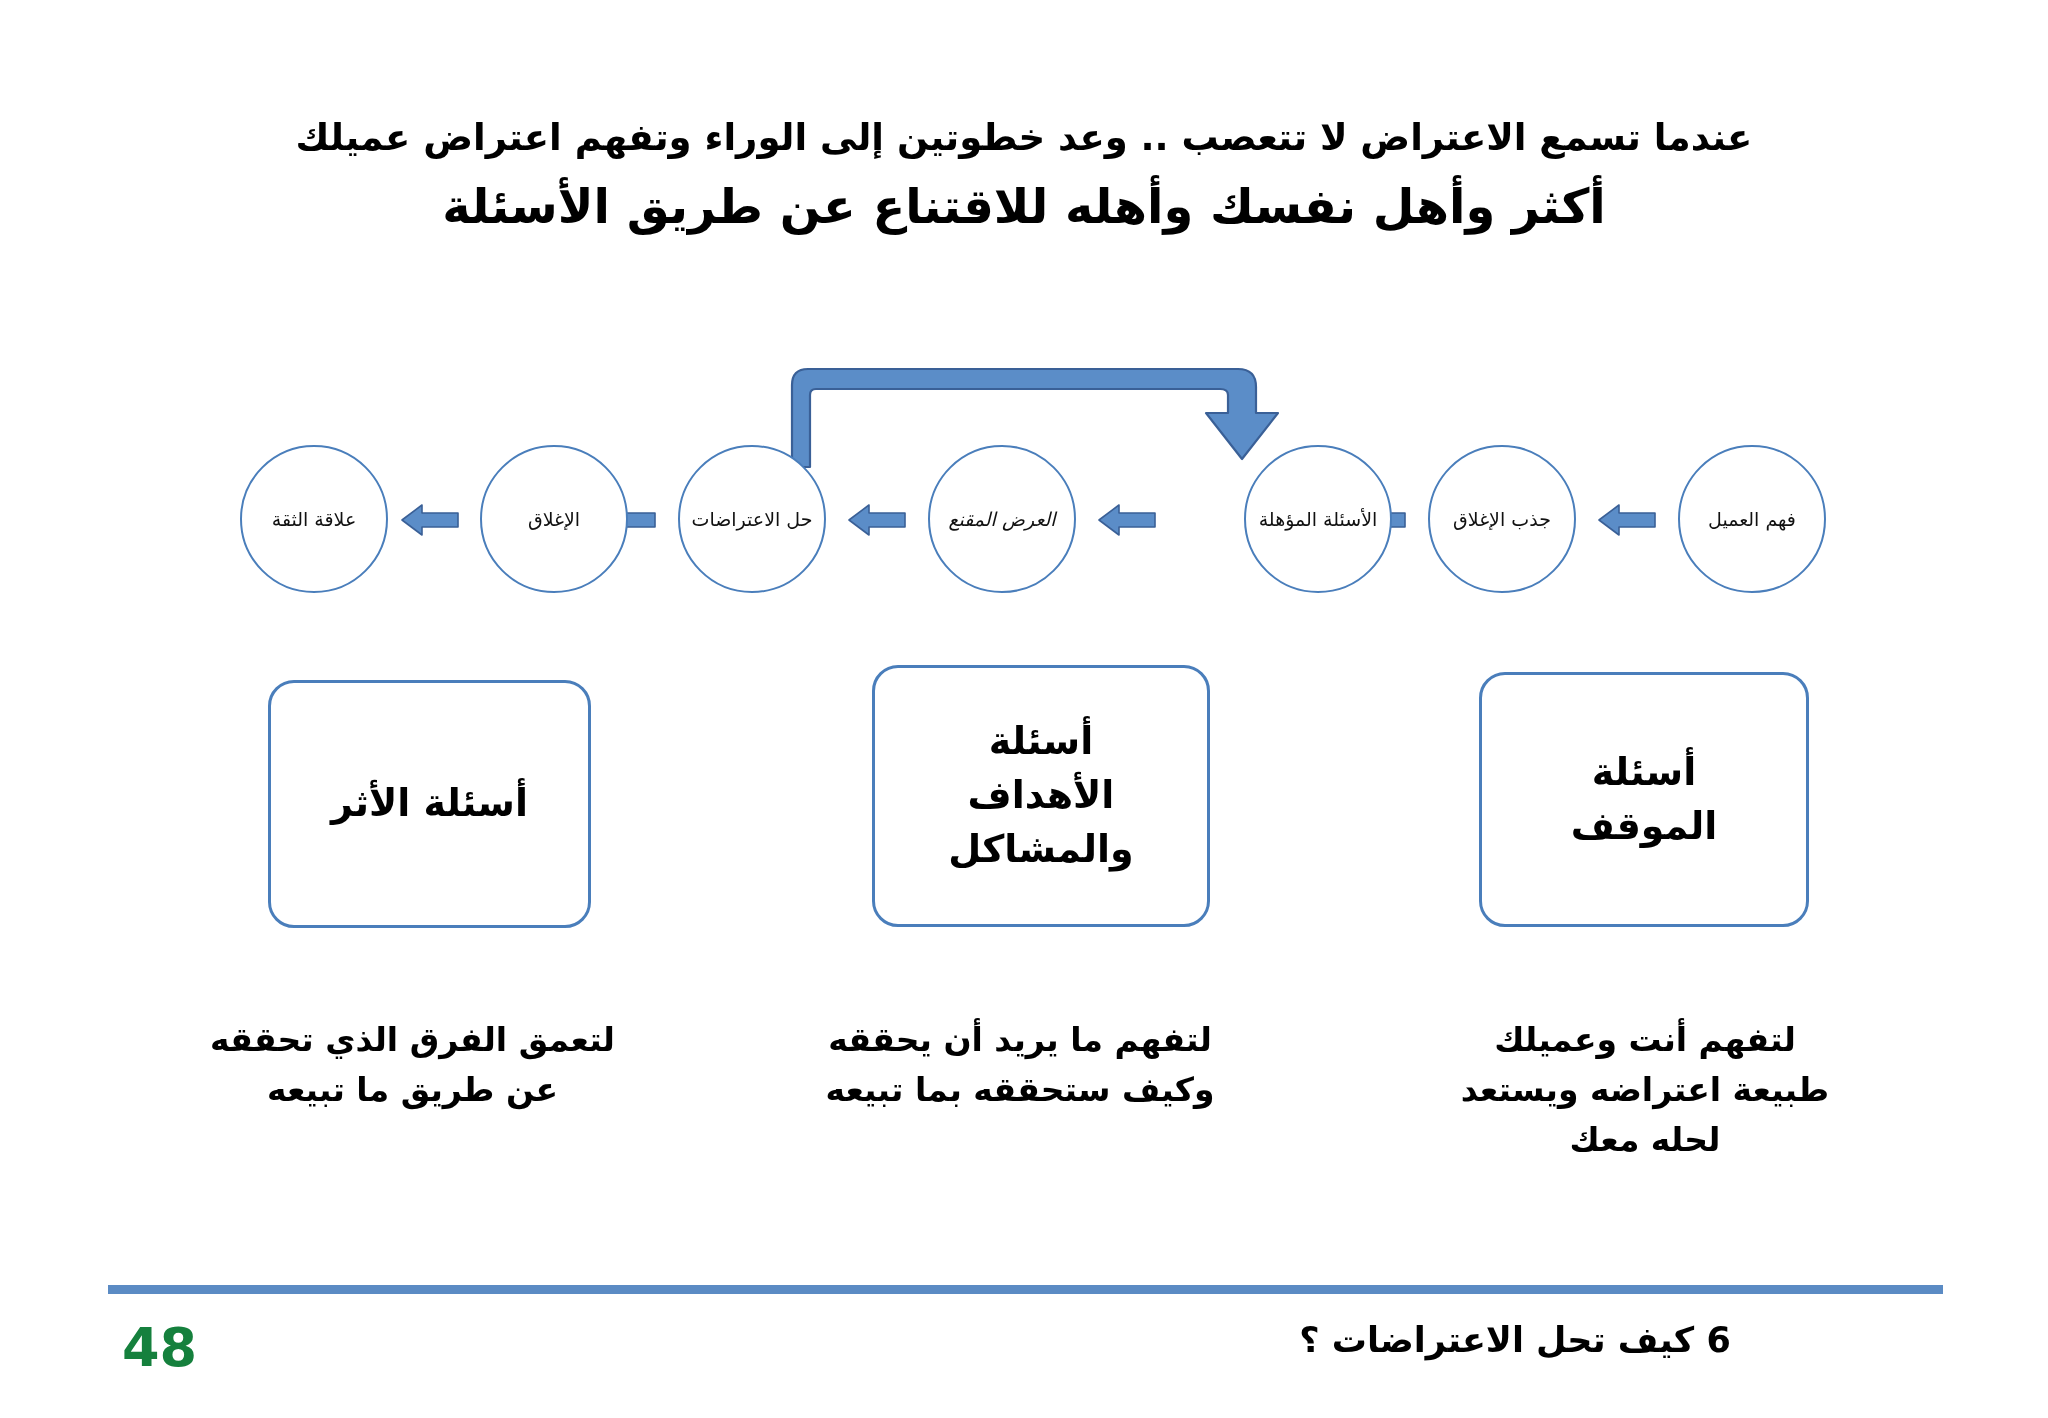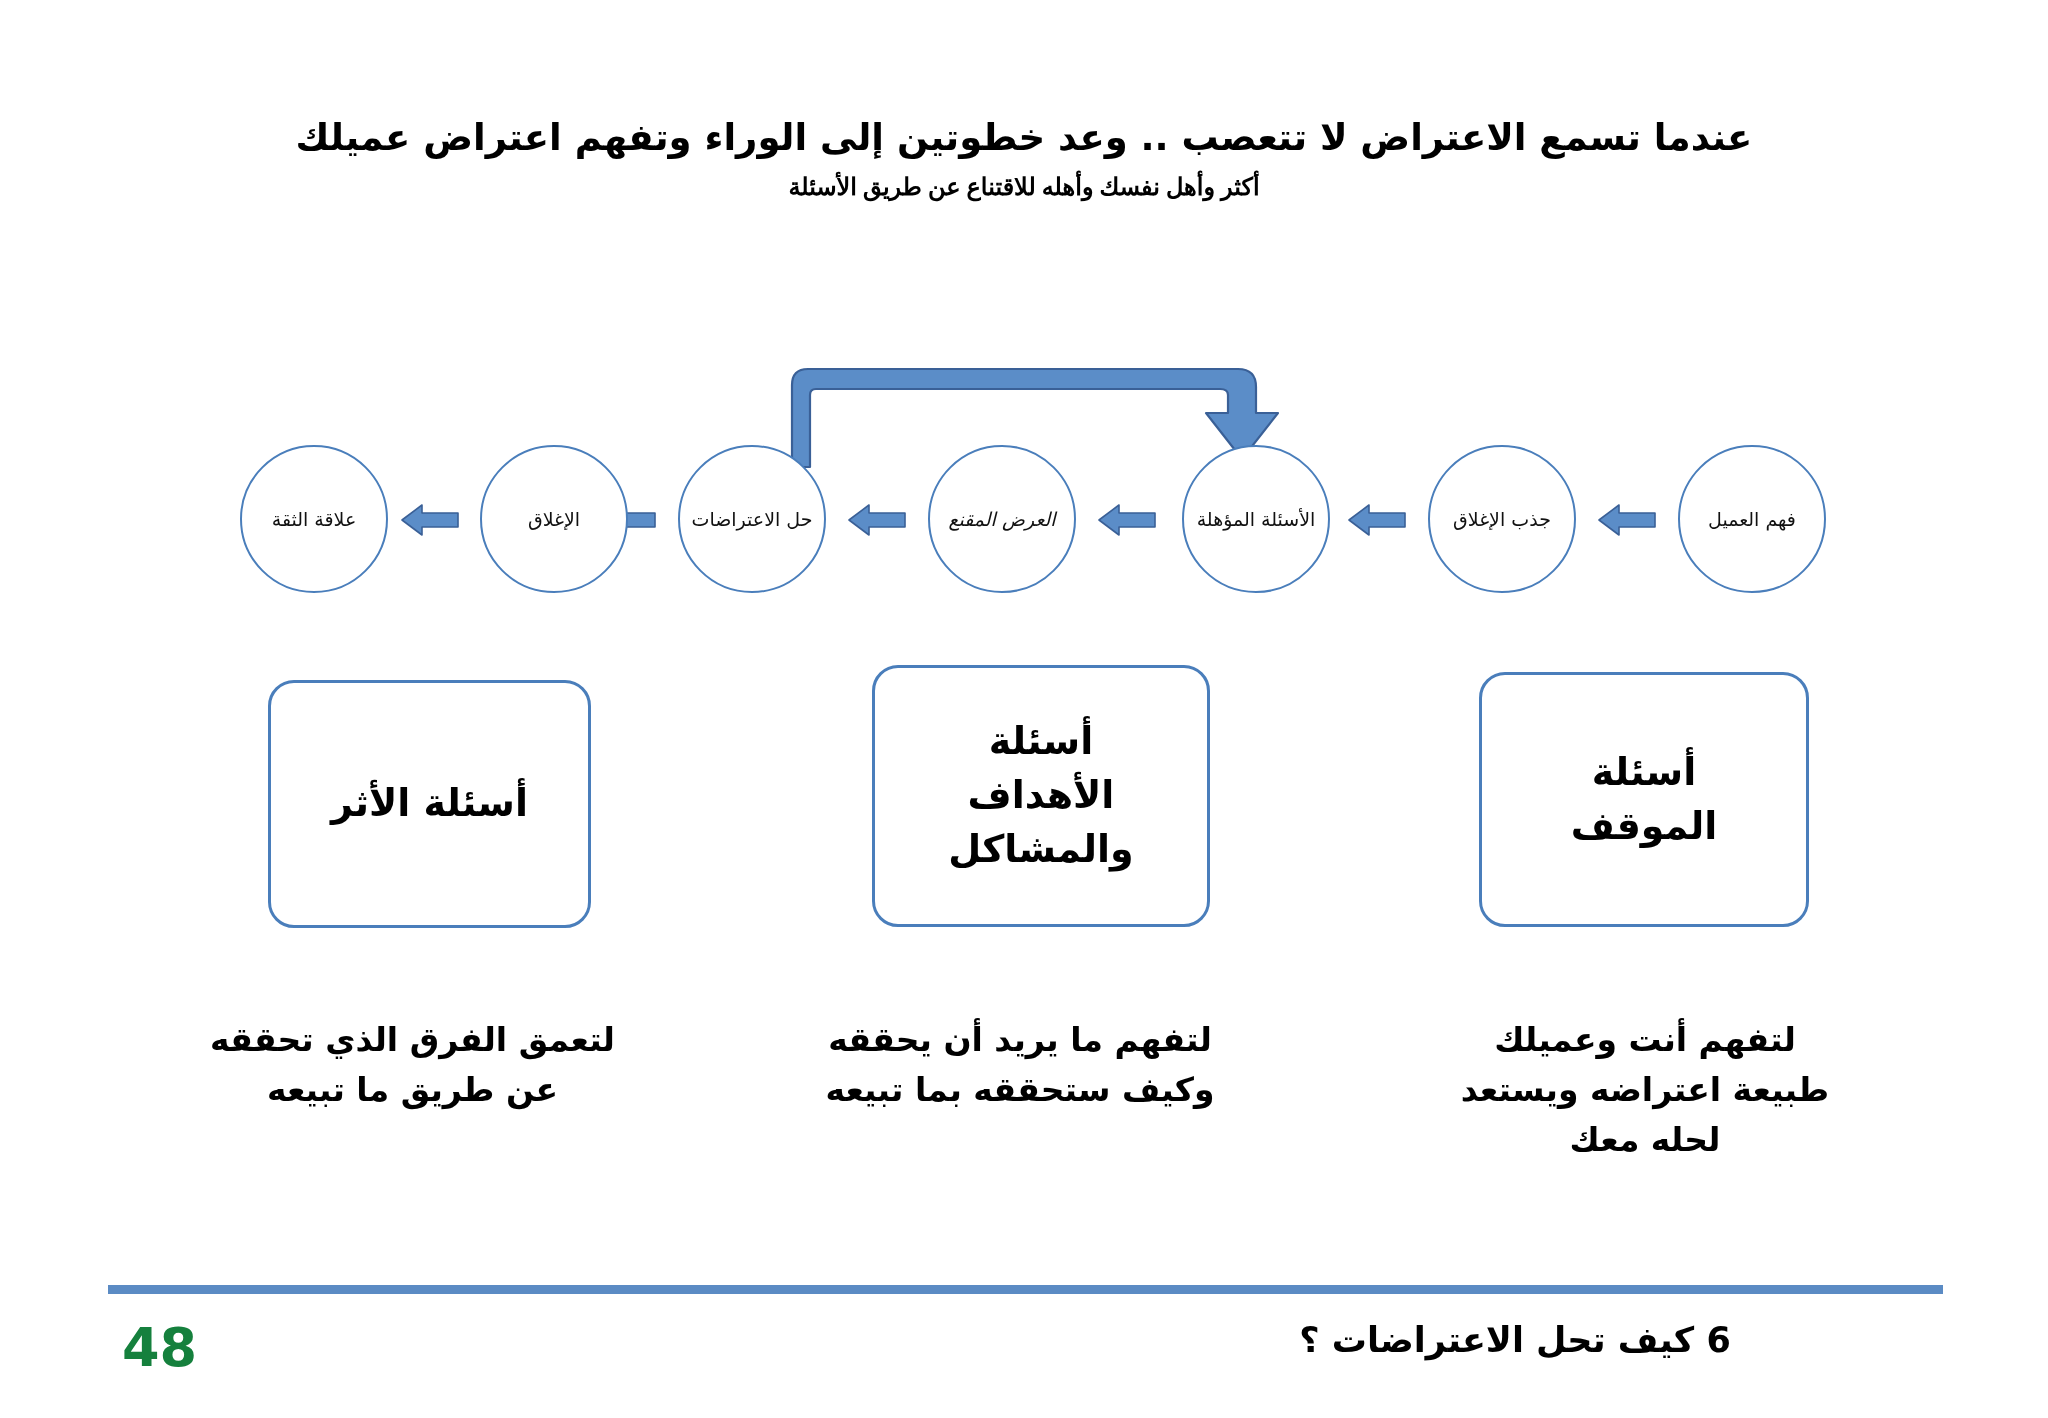--- a/index.html
+++ b/index.html
@@ -28,21 +28,21 @@
   }
   .title-line {
     font-family: "DejaVu Sans", "Liberation Sans", sans-serif;
     font-weight: bold;
     font-size: 37px;
     line-height: 1.62;
     color: #000000;
     letter-spacing: 0px;
     white-space: nowrap;
   }
-  .title-line.l2 { font-size: 24px; font-family: Liberation Serif, serif; }
+  .title-line.l2 { font-size: 48px; }
 
   
   #flow-row {
     position: absolute;
     top: 445px;
     left: 0;
     width: 2048px;
     height: 160px;
   }
   .flow-node {
@@ -208,21 +208,21 @@
     <div class="flow-node" style="left:1428px;">
       <span class="node-label">جذب
 الإغلاق</span>
     </div>
     <div class="flow-arrow" style="left:1347px;">
       <svg width="60" height="34" viewBox="0 0 60 34" xmlns="http://www.w3.org/2000/svg">
         <path d="M 2 17 L 22 2 L 22 10 L 58 10 L 58 24 L 22 24 L 22 32 Z" fill="#5B8DC8" stroke="#3A6097" stroke-width="1.6" stroke-linejoin="round"></path>
       </svg>
     </div>
 
-    <div class="flow-node" style="left:1182px;text-align:right;">
+    <div class="flow-node" style="left:1244px;text-align:right;">
       <span class="node-label">الأسئلة
 المؤهلة</span>
     </div>
     <div class="flow-arrow" style="left:1097px;">
       <svg width="60" height="34" viewBox="0 0 60 34" xmlns="http://www.w3.org/2000/svg">
         <path d="M 2 17 L 22 2 L 22 10 L 58 10 L 58 24 L 22 24 L 22 32 Z" fill="#5B8DC8" stroke="#3A6097" stroke-width="1.6" stroke-linejoin="round"></path>
       </svg>
     </div>
 
     <div class="flow-node" style="left:928px;font-style:italic;">

